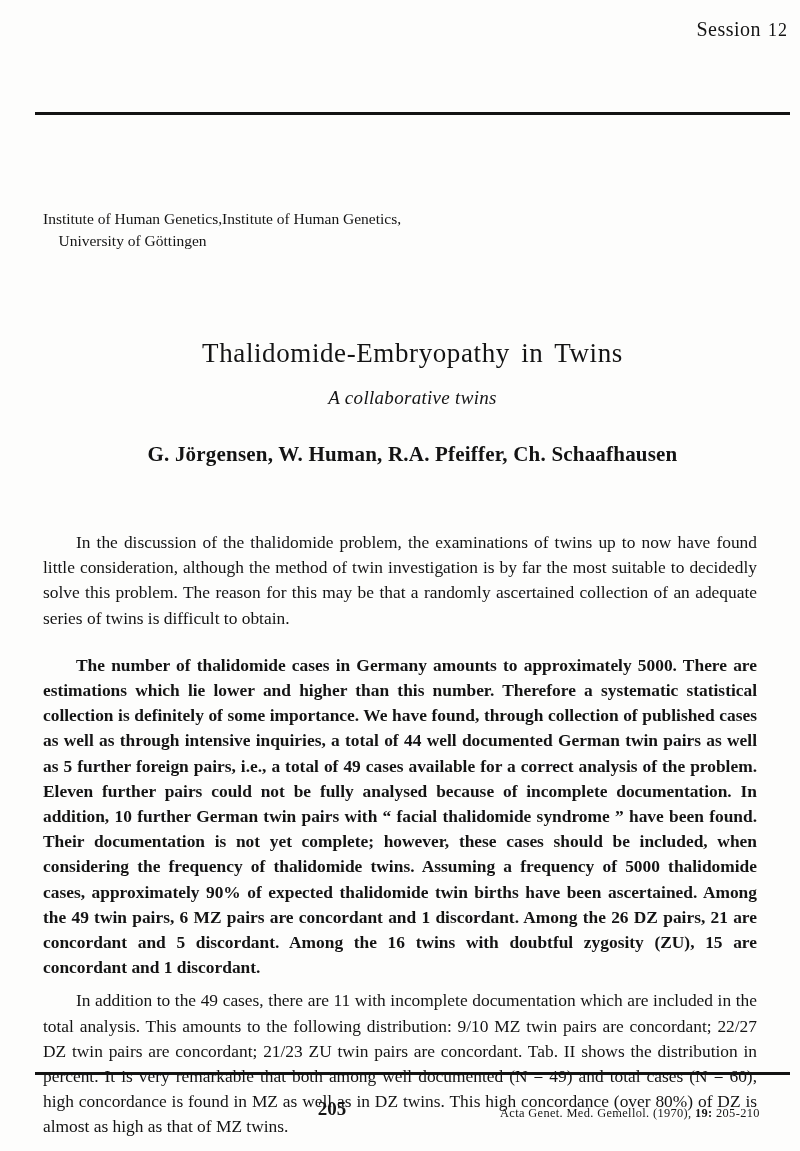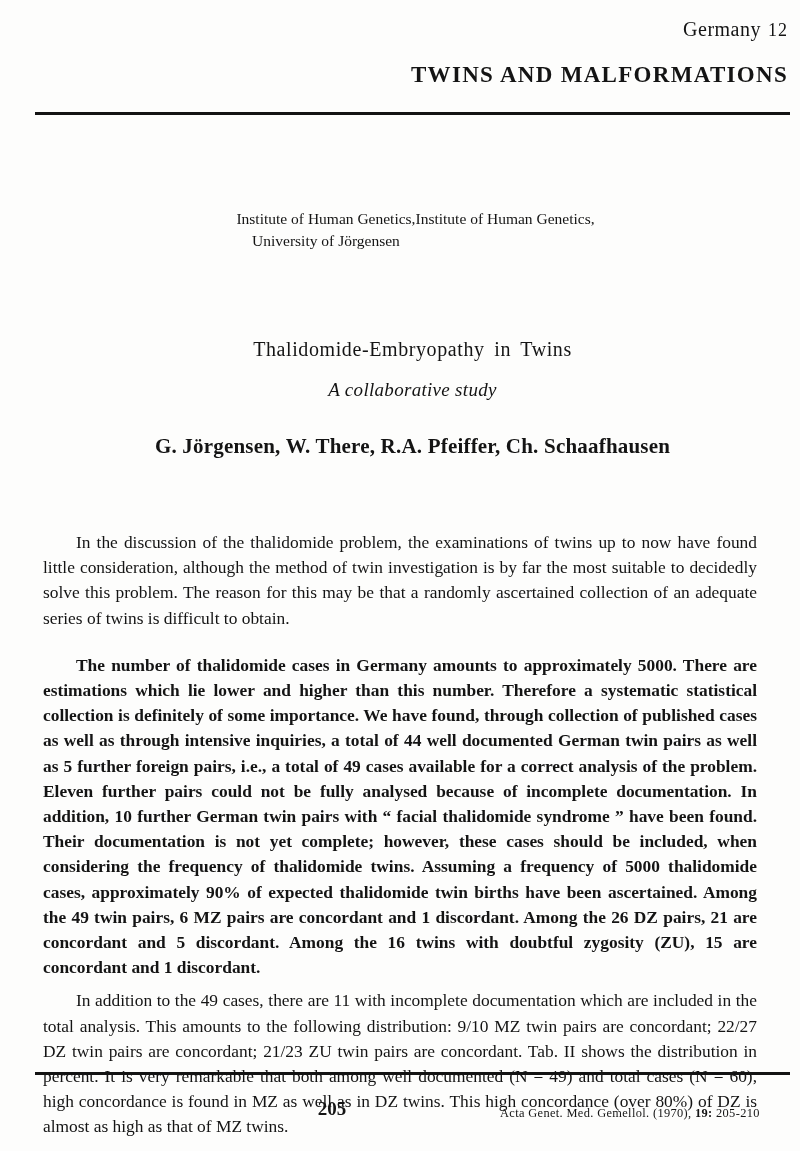--- a/index.html
+++ b/index.html
@@ -56,41 +56,41 @@
   .rule-top { top: 112px; }
   .rule-bottom { top: 1072px; }
 
   
   .affiliations {
     position: absolute;
     top: 208px;
     left: 35px;
     right: 10px;
     display: flex;
-    justify-content: center;
+    justify-content: flex-start;
     font-size: 15.5px;
     line-height: 1.45;
   }
   .affil {
     text-align: center;
   }
   .affil-left { margin-left: 8px; }
   .affil-right { margin-right: 2px; }
   .affil-line { white-space: nowrap; }
 
   
   .title-block {
     position: absolute;
     top: 338px;
     left: 35px;
     right: 10px;
     text-align: center;
   }
   .article-title {
-    font-size: 20px;
+    font-size: 27px;
     letter-spacing: 0.6px;
     margin: 0;
     font-weight: normal;
     word-spacing: 4px;
   }
   .article-subtitle {
     font-size: 19px;
     font-style: italic;
     margin-top: 18px;
     letter-spacing: 0.3px;
@@ -140,41 +140,40 @@
   .citation .vol {
     font-weight: bold;
   }
 </style>
 </head>
 <body>
 
 <div class="page">
 
   <div class="session-line">
-    <span>Germany</span><span class="session-num">12</span>
+    <span>Session</span><span class="session-num">12</span>
   </div>
 
-  <div class="running-title">TWINS AND MALFORMATIONS</div>
 
   <div class="rule rule-top"></div>
 
   <div class="affiliations">
     <div class="affil affil-left">
       <div class="affil-line">Institute of Human Genetics,</div>
-      <div class="affil-line">University of Jörgensen</div>
+      <div class="affil-line">University of Göttingen</div>
     </div>
     <div class="affil affil-right">
       <div class="affil-line">Institute of Human Genetics,</div>
     </div>
   </div>
 
   <div class="title-block">
     <h1 class="article-title">Thalidomide-Embryopathy in Twins</h1>
-    <div class="article-subtitle">A collaborative study</div>
-    <div class="byline">G. Jörgensen, W. There, R.A. Pfeiffer, Ch. Schaafhausen</div>
+    <div class="article-subtitle">A collaborative twins</div>
+    <div class="byline">G. Jörgensen, W. Human, R.A. Pfeiffer, Ch. Schaafhausen</div>
   </div>
 
   <div class="body-text">
     <p>In the discussion of the thalidomide problem, the examinations of twins up to now have found little consideration, although the method of twin investigation is by far the most suitable to decidedly solve this problem. The reason for this may be that a randomly ascertained collection of an adequate series of twins is difficult to obtain.</p>
     <p class="para-gap">The number of thalidomide cases in Germany amounts to approximately 5000. There are estimations which lie lower and higher than this number. Therefore a systematic statistical collection is definitely of some importance. We have found, through collection of published cases as well as through intensive inquiries, a total of 44 well documented German twin pairs as well as 5 further foreign pairs, i.e., a total of 49 cases available for a correct analysis of the problem. Eleven further pairs could not be fully analysed because of incomplete documentation. In addition, 10 further German twin pairs with “ facial thalidomide syndrome ” have been found. Their documentation is not yet complete; however, these cases should be included, when considering the frequency of thalidomide twins. Assuming a frequency of 5000 thalidomide cases, approximately 90% of expected thalidomide twin births have been ascertained. Among the 49 twin pairs, 6 MZ pairs are concordant and 1 discordant. Among the 26 DZ pairs, 21 are concordant and 5 discordant. Among the 16 twins with doubtful zygosity (ZU), 15 are concordant and 1 discordant.</p>
     <p>In addition to the 49 cases, there are 11 with incomplete documentation which are included in the total analysis. This amounts to the following distribution: 9/10 MZ twin pairs are concordant; 22/27 DZ twin pairs are concordant; 21/23 ZU twin pairs are concordant. Tab. II shows the distribution in percent. It is very remarkable that both among well documented (N = 49) and total cases (N = 60), high concordance is found in MZ as well as in DZ twins. This high concordance (over 80%) of DZ is almost as high as that of MZ twins.</p>
   </div>
 
   <div class="rule rule-bottom"></div>
 

